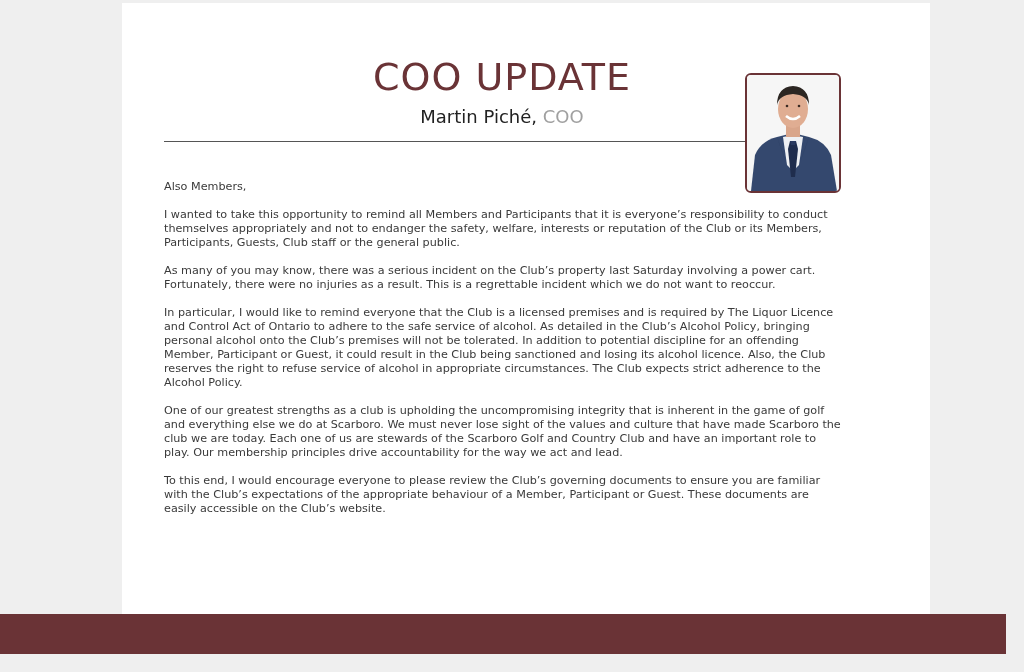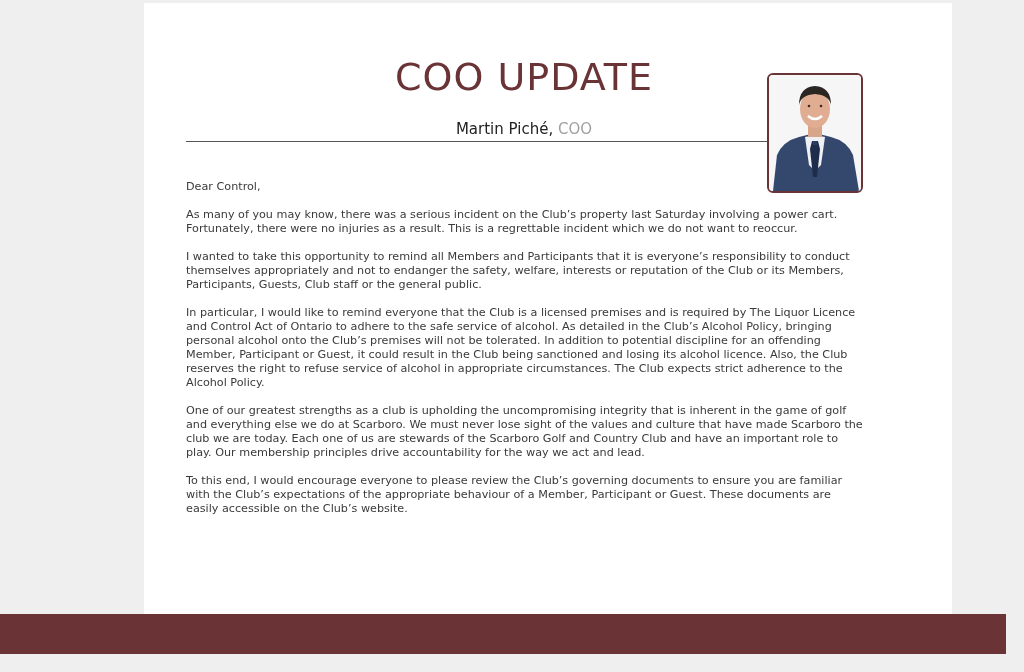--- a/index.html
+++ b/index.html
@@ -6,21 +6,21 @@
       margin: 0;
       padding: 0;
       width: 1024px;
       height: 672px;
       overflow: hidden;
       background: #efefef;
       font-family: "DejaVu Sans", "Liberation Sans", sans-serif;
     }
     .card {
       position: absolute;
-      left: 144px;
+      left: 122px;
       top: 3px;
       width: 760px;
       height: 611px;
       background: #ffffff;
       padding-left: 48px;
     }
     .title {
       position: absolute;
       left: 0;
       width: 760px;
@@ -33,24 +33,23 @@
       letter-spacing: 1px;
       color: #6a3336;
       line-height: 44px;
     }
     .byline {
       position: absolute;
       left: 0;
       width: 760px;
       top: 106px;
       text-align: center;
-      font-size: 15px;
+      font-size: 18px;
       line-height: 16px;
       color: #222;
-      margin-top: 12px;
     }
     .byline .role {
       color: #a0a0a0;
     }
     .divider {
       position: absolute;
       left: 42px;
       top: 138px;
       width: 585px;
       height: 0;
@@ -122,22 +121,22 @@
       <path d="M30 30 Q30 12 46 11 Q62 12 62 30 Q60 20 46 19 Q32 20 30 30 Z" fill="#2c2622"></path>
 
       <path d="M39 41 Q46 47 53 41" stroke="#ffffff" stroke-width="2.5" fill="none"></path>
 
       <circle cx="40" cy="31" r="1.3" fill="#3a2a22"></circle>
       <circle cx="52" cy="31" r="1.3" fill="#3a2a22"></circle>
     </svg>
   </div>
 
   <div class="body">
-    <p>Dear Control,</p>
+    <p>Also Members,</p>
+    <p>I wanted to take this opportunity to remind all Members and Participants that it is everyone’s responsibility to conduct themselves appropriately and not to endanger the safety, welfare, interests or reputation of the Club or its Members, Participants, Guests, Club staff or the general public.</p>
     <p>As many of you may know, there was a serious incident on the Club’s property last Saturday involving a power cart. Fortunately, there were no injuries as a result. This is a regrettable incident which we do not want to reoccur.</p>
-    <p>I wanted to take this opportunity to remind all Members and Participants that it is everyone’s responsibility to conduct themselves appropriately and not to endanger the safety, welfare, interests or reputation of the Club or its Members, Participants, Guests, Club staff or the general public.</p>
     <p>In particular, I would like to remind everyone that the Club is a licensed premises and is required by The Liquor Licence and Control Act of Ontario to adhere to the safe service of alcohol. As detailed in the Club’s Alcohol Policy, bringing personal alcohol onto the Club’s premises will not be tolerated. In addition to potential discipline for an offending Member, Participant or Guest, it could result in the Club being sanctioned and losing its alcohol licence. Also, the Club reserves the right to refuse service of alcohol in appropriate circumstances. The Club expects strict adherence to the Alcohol Policy.</p>
     <p>One of our greatest strengths as a club is upholding the uncompromising integrity that is inherent in the game of golf and everything else we do at Scarboro. We must never lose sight of the values and culture that have made Scarboro the club we are today. Each one of us are stewards of the Scarboro Golf and Country Club and have an important role to play. Our membership principles drive accountability for the way we act and lead.</p>
     <p>To this end, I would encourage everyone to please review the Club’s governing documents to ensure you are familiar with the Club’s expectations of the appropriate behaviour of a Member, Participant or Guest. These documents are easily accessible on the Club’s website.</p>
   </div>
 </div>
 
 <div class="footer-bar"></div>
 
 </body></html>

